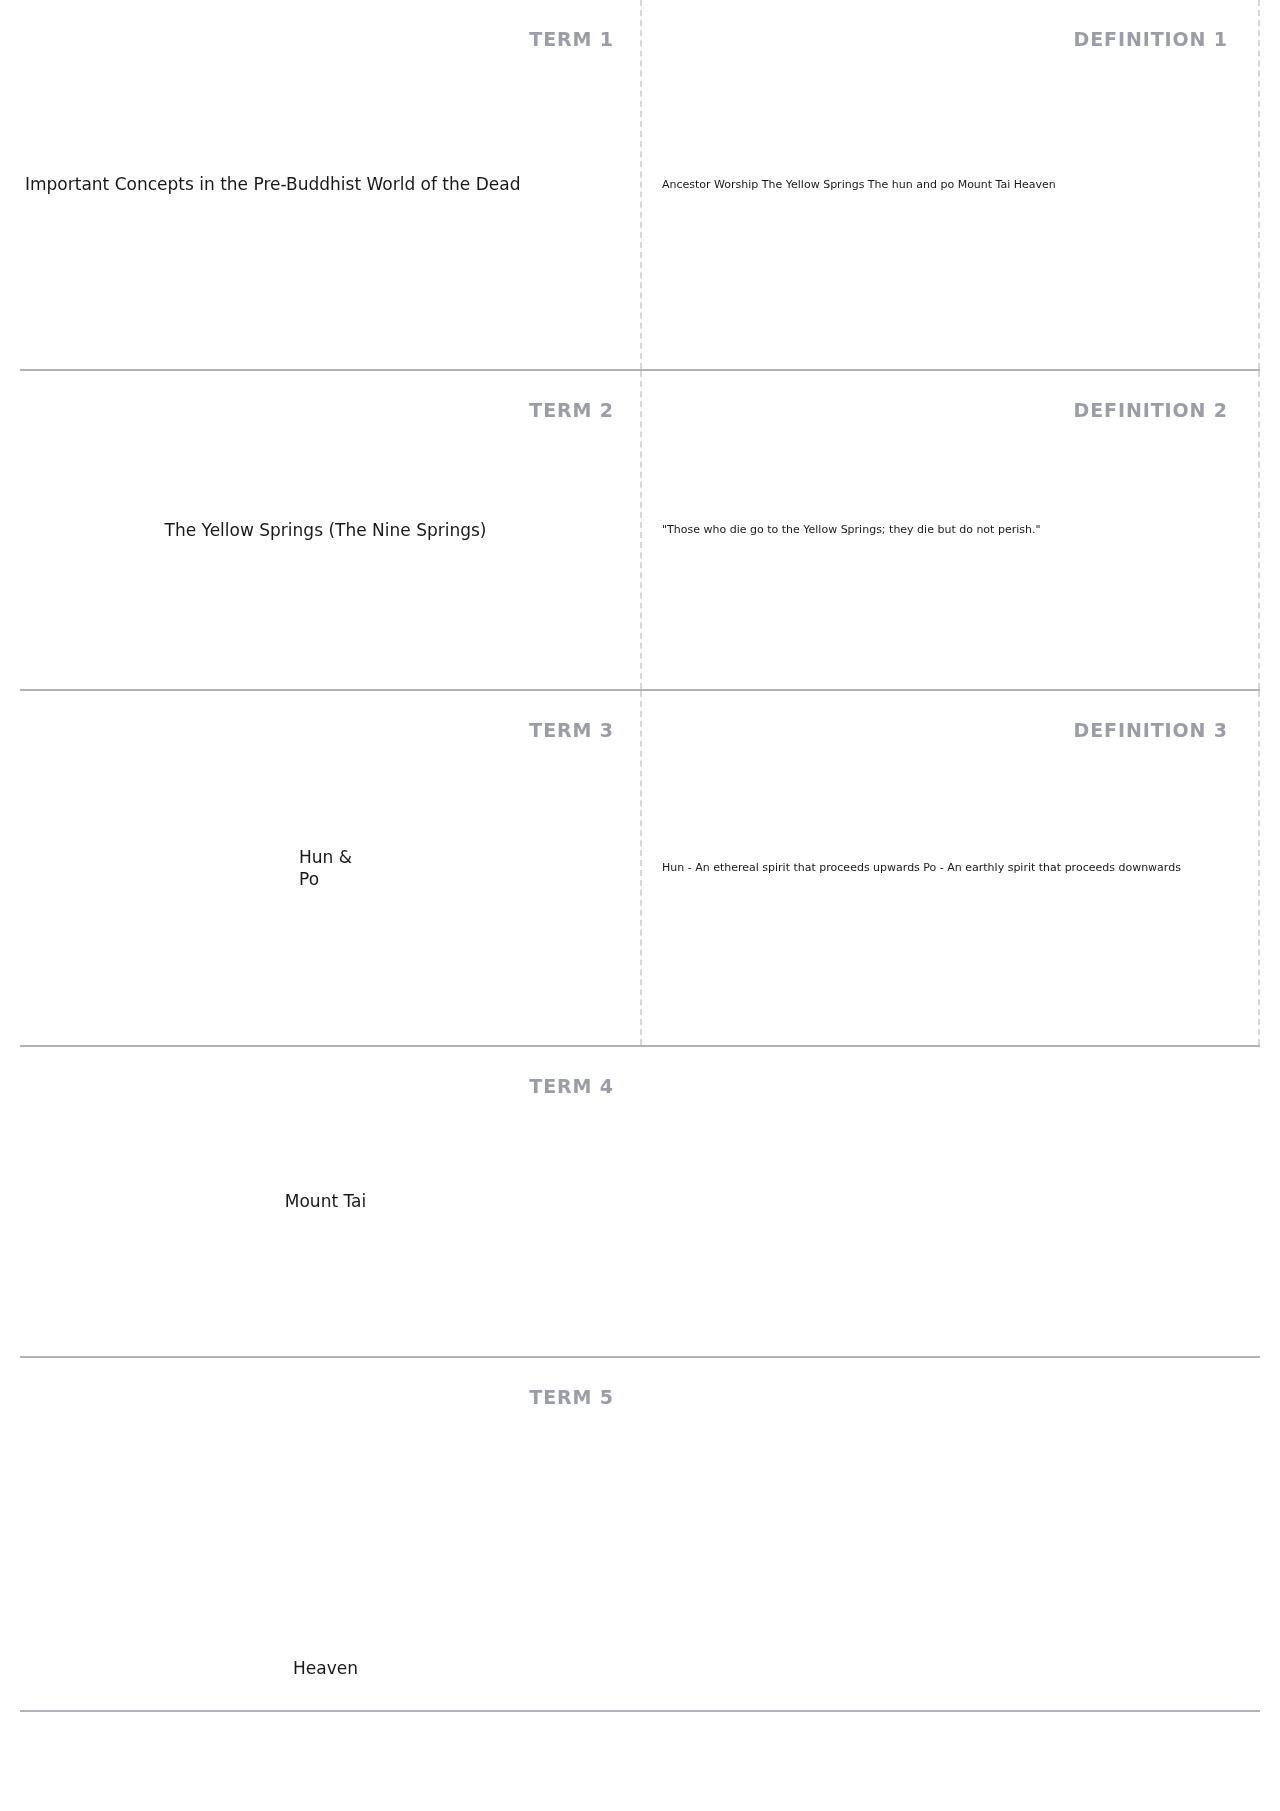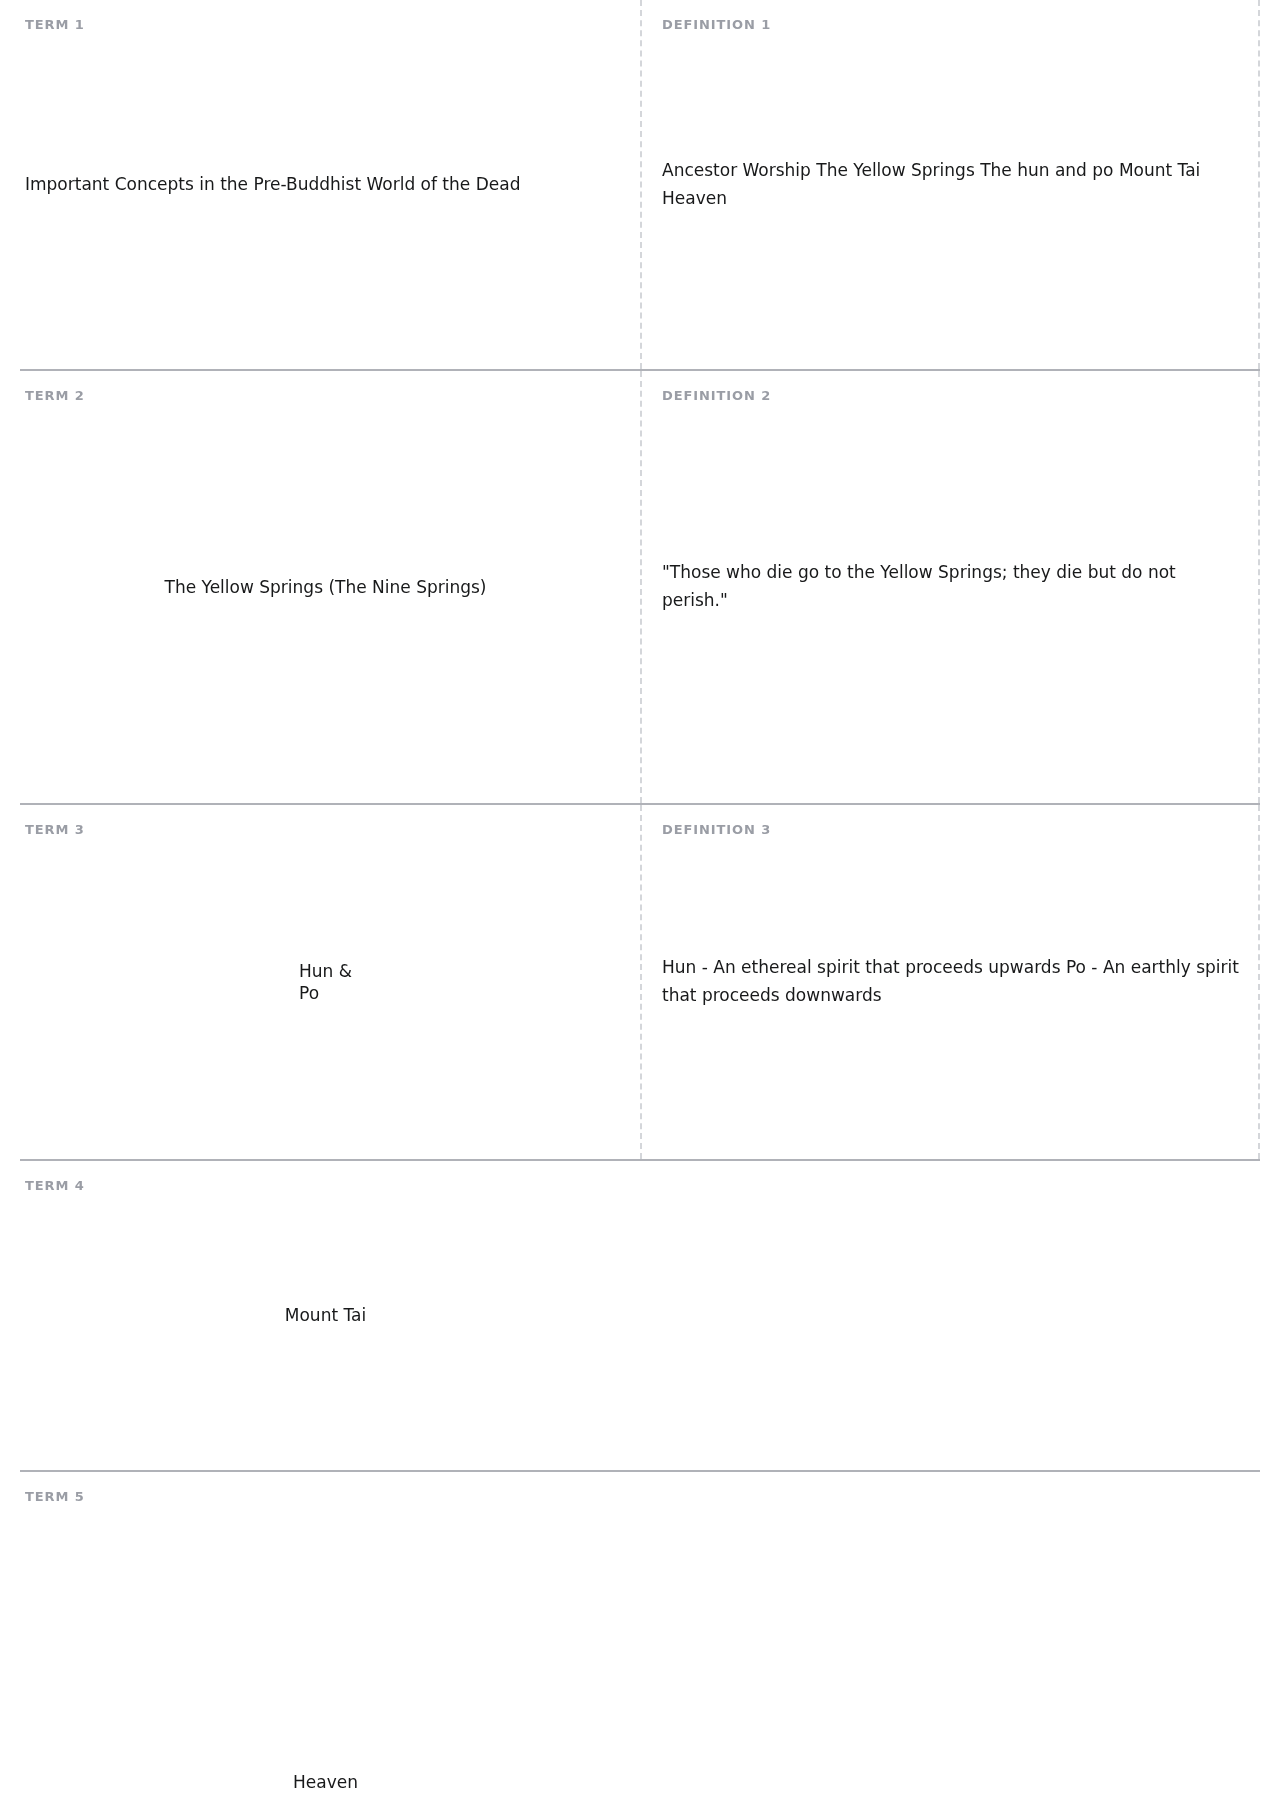--- a/index.html
+++ b/index.html
@@ -27,21 +27,21 @@
     position: relative;
     display: flex;
     box-sizing: border-box;
     margin: 0 20px 0 20px;
     border-bottom: 2px solid #b0b2b8;
     height: 355.5px;
   }
 
   
   .card-row.row-1 { height: 371px; }
-  .card-row.row-2 { height: 434px; }
+  .card-row.row-2 { height: 320px; }
   .card-row.row-3 { height: 356px; }
   .card-row.row-4 { height: 311px; }
   .card-row.row-5 { height: 354px; flex-direction: column; }
 
   .term-cell {
     position: relative;
     box-sizing: border-box;
     width: 620px;
     flex: 0 0 620px;
     padding: 18px 14px 18px 5px;
@@ -51,27 +51,28 @@
     position: relative;
     box-sizing: border-box;
     flex: 1 1 auto;
     padding: 18px 18px 18px 20px;
     border-left: 2px dashed #d4d6da;
     border-right: 2px dashed #d4d6da;
   }
 
   .cell-label {
     font-family: "DejaVu Sans", "Liberation Sans", sans-serif;
-    font-size: 13px;
+    font-size: 19px;
     font-weight: bold;
     letter-spacing: 0.9px;
     color: #9a9da5;
     line-height: 1;
-    margin: 0;
+    margin: 12px;
     padding: 0;
+    text-align: right;
   }
 
   .cell-body {
     position: absolute;
     left: 0;
     right: 0;
     top: 0;
     bottom: 0;
     display: flex;
     align-items: center;
@@ -101,21 +102,21 @@
   .term-text.block-center {
     text-align: center;
   }
   .term-text.block-center > .inline-block {
     display: inline-block;
     text-align: left;
   }
 
   .def-text {
     width: 100%;
-    font-size: 17px;
+    font-size: 11px;
     line-height: 1.62;
     color: #18191a;
     text-align: left;
   }
 </style>
 </head>
 <body>
 
 <div class="sheet">
 

